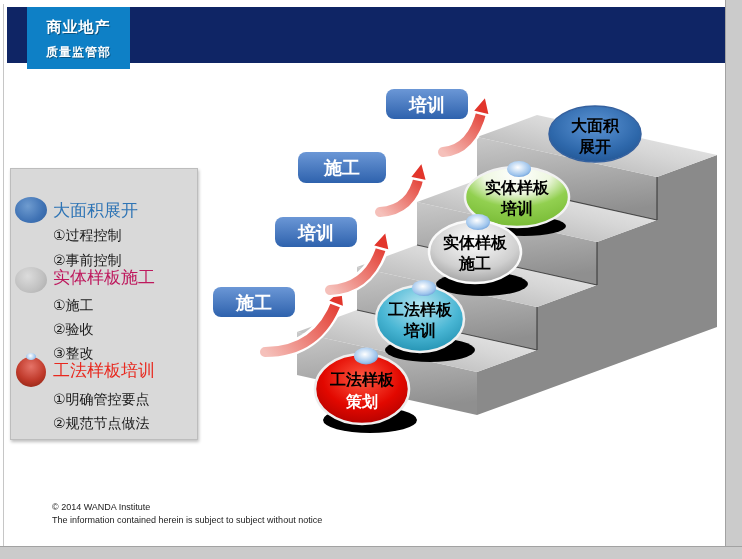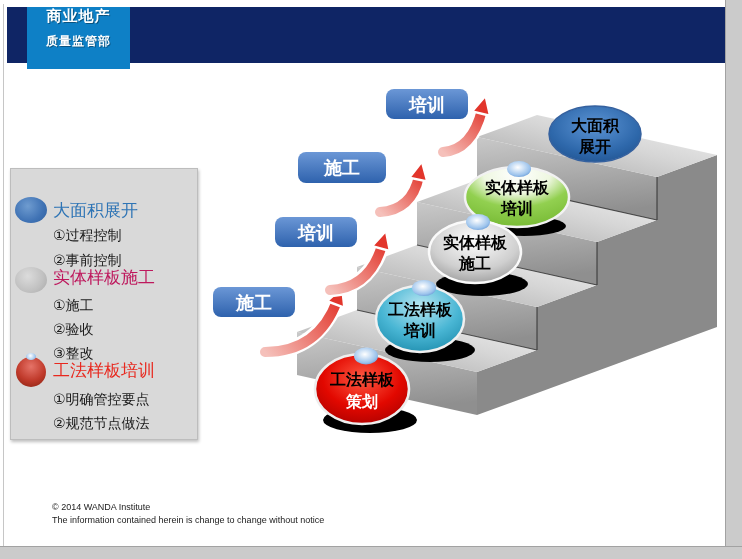--- a/index.html
+++ b/index.html
@@ -5,21 +5,21 @@
   html,body{margin:0;padding:0;background:#ffffff;}
   .slide{position:relative;width:742px;height:559px;background:#ffffff;overflow:hidden;
          font-family:"Liberation Sans","DejaVu Sans",sans-serif;}
   
   .edge-left{position:absolute;left:3px;top:4px;width:1px;height:543px;background:#c6c6c6;}
   .strip-right{position:absolute;right:0;top:0;width:16px;height:559px;background:#cbcbcb;border-left:1px solid #a2a2a2;}
   .strip-bottom{position:absolute;left:0;bottom:0;width:742px;height:12px;background:#cbcbcb;border-top:1px solid #a2a2a2;}
   
   .navy-bar{position:absolute;left:7px;top:7px;width:719px;height:56px;background:#0F2565;}
   .dept-box{position:absolute;left:27px;top:7px;width:103px;height:62px;background:#0E80C6;color:#fff;text-align:center;}
-  .dept-primary{font-size:15px;font-weight:bold;letter-spacing:1px;text-shadow:1px 1px 0 rgba(0,0,0,.35);}
+  .dept-primary{margin-top:11px;font-size:15px;font-weight:bold;letter-spacing:1px;text-shadow:1px 1px 0 rgba(0,0,0,.35);}
   .dept-secondary{margin-top:7px;font-size:12px;font-weight:bold;letter-spacing:1px;text-shadow:1px 1px 0 rgba(0,0,0,.35);}
   .slide-title{position:absolute;left:175px;top:15px;color:#fff;font-size:30px;font-weight:bold;letter-spacing:3px;
                text-shadow:2px 2px 0 rgba(150,20,60,.30);white-space:pre;}
   
   .legend{position:absolute;left:10px;top:168px;width:186px;height:270px;background:#d9d9d9;
           border:1px solid #bdbdbd;border-radius:0;box-shadow:1px 2px 3px rgba(0,0,0,.25);}
   .legend .bullet{position:absolute;border-radius:50%;}
   .b-blue{left:4px;top:28px;width:32px;height:26px;background:radial-gradient(circle at 40% 35%,#6f9cd0,#3f72b4 60%,#2f5f9e);}
   .b-gray{left:4px;top:98px;width:32px;height:26px;background:radial-gradient(circle at 40% 35%,#dcdcdc,#c0c0c0 60%,#a8a8a8);}
   .b-red{left:5px;top:188px;width:30px;height:30px;background:radial-gradient(circle at 50% 32%,#e57368,#c03a2b 55%,#84200f);}
@@ -225,19 +225,19 @@
         <ellipse cx="370" cy="420" rx="47" ry="13" fill="#000"></ellipse>
         <ellipse cx="362" cy="389" rx="47" ry="35" fill="url(#ballRed)" stroke="#eeeeee" stroke-width="2.5"></ellipse>
         <ellipse cx="366" cy="356" rx="12" ry="8.5" fill="url(#glossGrad)"></ellipse>
         <text class="ball-text" x="362" y="385" fill="#000">工法样板</text>
         <text class="ball-text" x="362" y="407" fill="#fff">策划</text>
       </g>
     </g>
   </svg>
 
   <div class="copyright">© 2014 WANDA Institute</div>
-  <div class="notice">The information contained herein is change to change without notice</div>
+  <div class="notice">The information contained herein is subject to subject without notice</div>
 
 
   <div class="edge-left"></div>
   <div class="strip-right"></div>
   <div class="strip-bottom"></div>
 </div>
 
 </body></html>

